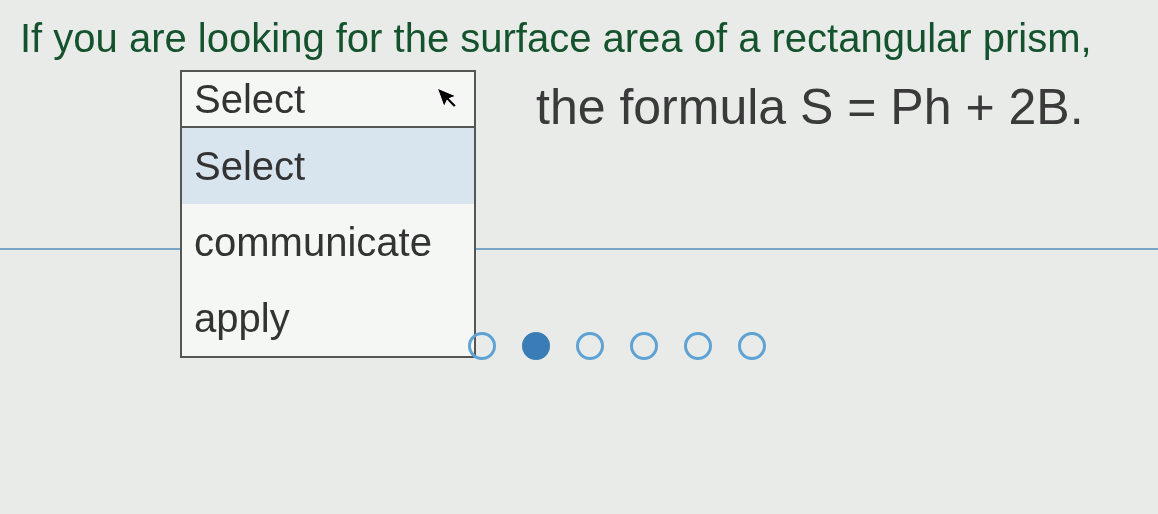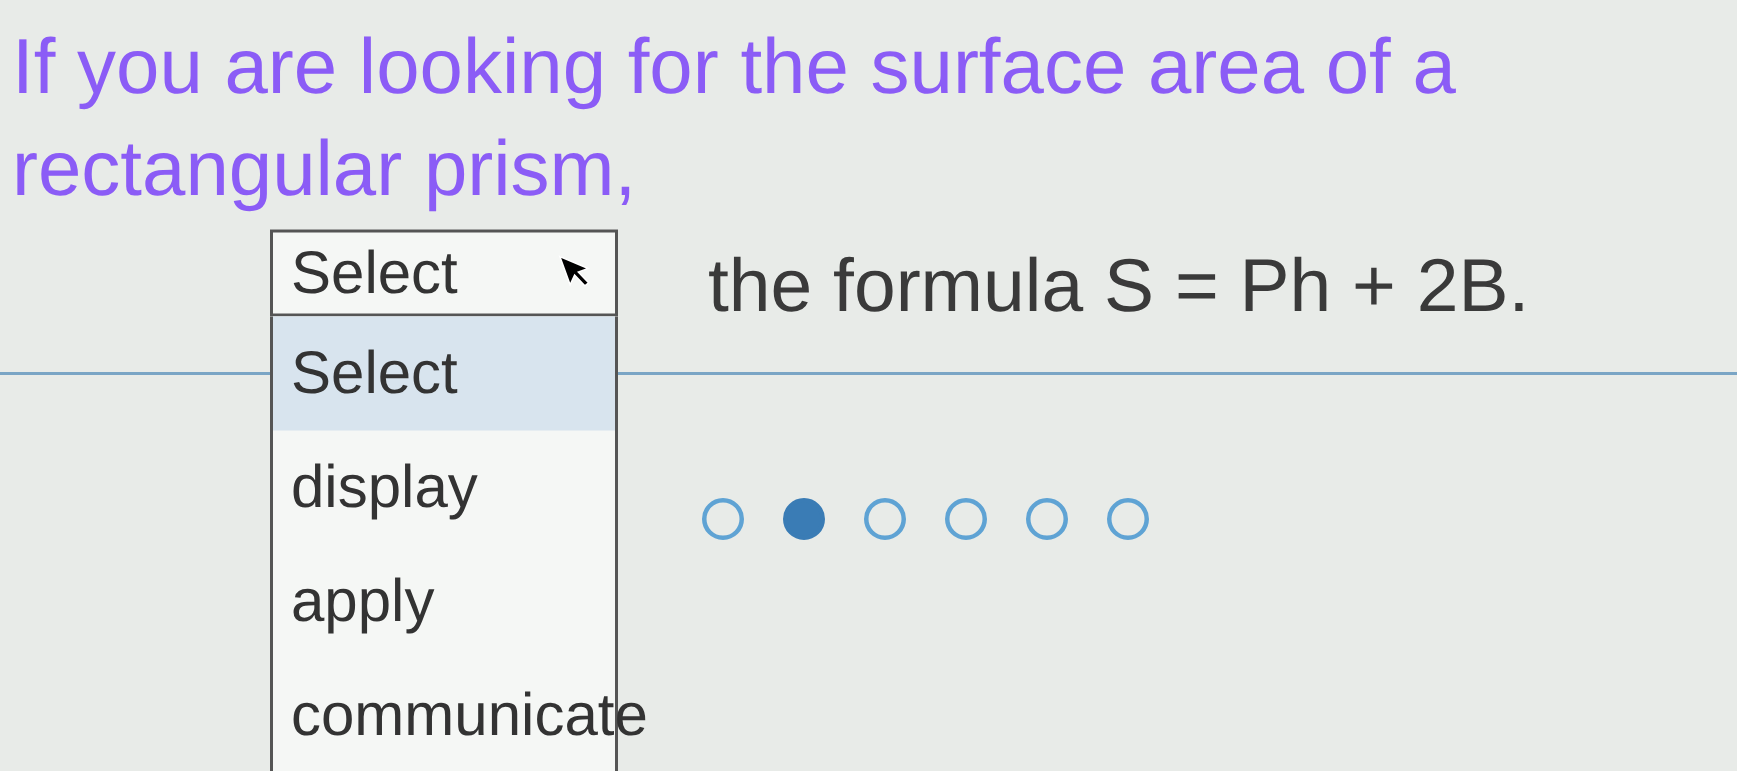--- a/index.html
+++ b/index.html
@@ -9,35 +9,35 @@
     }
     body {
       width: 1158px;
       height: 514px;
       background: #e8ebe8;
       font-family: Arial, Helvetica, sans-serif;
       position: relative;
       overflow: hidden;
     }
     .question-text {
-      font-size: 52px;
-      color: #8b5cf6;
-      padding: 12px 8px 0 8px;
+      font-size: 40px;
+      color: #14532d;
+      padding: 12px 8px 0 20px;
       line-height: 1.3;
     }
     .question-row {
       display: flex;
       align-items: flex-start;
       padding-left: 180px;
       margin-top: 6px;
       position: relative;
     }
     .dropdown-wrapper {
       position: relative;
-      width: 232px;
+      width: 296px;
     }
     .dropdown-selected {
       border: 2px solid #555;
       background: #f5f7f5;
       font-size: 40px;
       color: #333;
       padding: 4px 12px;
       height: 58px;
       display: flex;
       align-items: center;
@@ -119,23 +119,22 @@
     <div class="dropdown-selected">
       <span>Select</span>
       <span class="cursor-icon">
         <svg width="22" height="28" viewBox="0 0 22 28">
           <path d="M 2 2 L 2 22 L 7 17 L 11 26 L 14 25 L 10 16 L 17 16 Z" fill="#000" stroke="#fff" stroke-width="1"></path>
         </svg>
       </span>
     </div>
     <div class="dropdown-list" id="dropdown-list">
         <div class="dropdown-option highlighted">Select</div>
-        <div class="dropdown-option">display</div>
+        <div class="dropdown-option">communicate</div>
         <div class="dropdown-option">apply</div>
-        <div class="dropdown-option">communicate</div>
       </div>
   </div>
   <div class="formula-text">the formula S = Ph + 2B.</div>
 </div>
 
 <div class="divider"></div>
 
 <div class="pagination" id="pagination">
     <div class="dot"></div>
     <div class="dot filled"></div>

